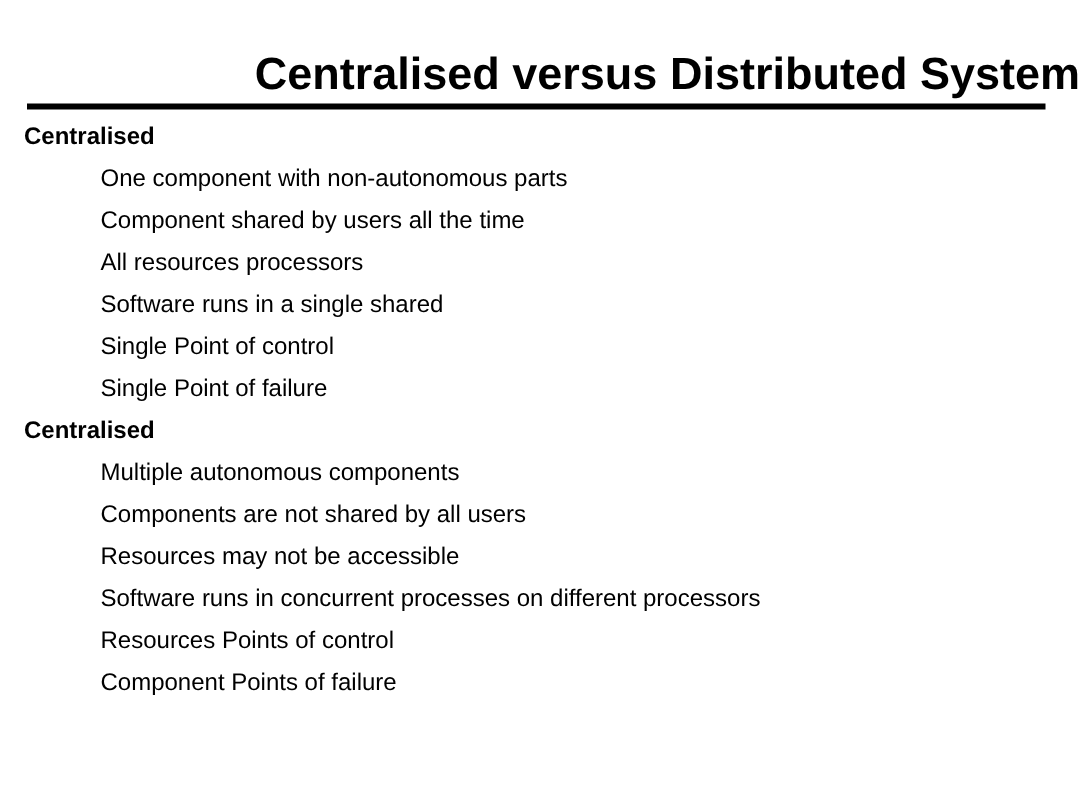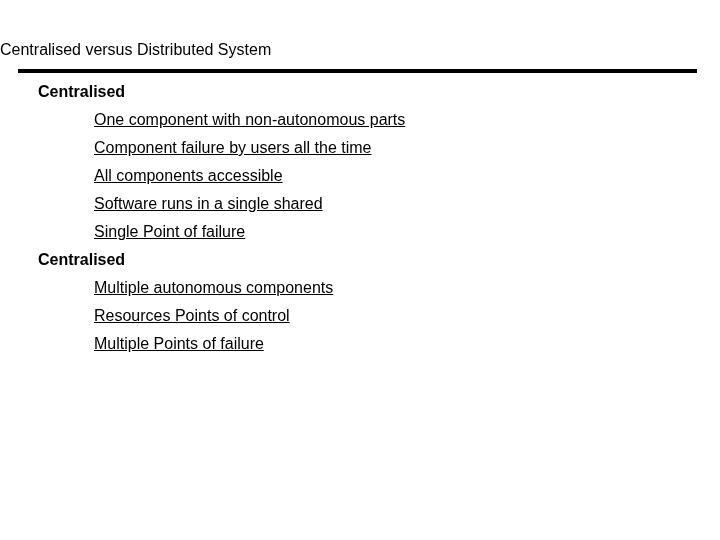--- a/index.html
+++ b/index.html
@@ -14,24 +14,24 @@
     background: #ffffff;
     overflow: hidden;
     font-family: "Liberation Sans", sans-serif;
     color: #000000;
   }
   .title {
     position: absolute;
     top: 35px;
     left: 0;
     width: 100%;
-    text-align: left;
-    font-size: 16px;
+    text-align: right;
+    font-size: 30px;
     line-height: 30px;
-    font-weight: normal;
+    font-weight: bold;
     white-space: nowrap;
   }
   .rule {
     position: absolute;
     top: 69px;
     left: 18px;
     width: 679px;
     height: 4px;
     background: #000000;
   }
@@ -41,46 +41,49 @@
     left: 0;
     right: 0;
   }
   .line {
     font-size: 16px;
     line-height: 28px;
     white-space: nowrap;
   }
   .heading {
     font-weight: bold;
-    padding-left: 38px;
+    padding-left: 16px;
   }
   .item {
-    padding-left: 94px;
-    text-decoration: underline;
+    padding-left: 67px;
   }
 </style>
 </head>
 <body>
 
 <div class="slide">
 
   <div class="title">Centralised versus Distributed System</div>
 
   <div class="rule"></div>
 
   <div class="content">
 
     <div class="line heading">Centralised</div>
 
     <div class="line item">One component with non-autonomous parts</div>
-    <div class="line item">Component failure by users all the time</div>
-    <div class="line item">All components accessible</div>
+    <div class="line item">Component shared by users all the time</div>
+    <div class="line item">All resources processors</div>
     <div class="line item">Software runs in a single shared</div>
+    <div class="line item">Single Point of control</div>
     <div class="line item">Single Point of failure</div>
 
     <div class="line heading">Centralised</div>
 
     <div class="line item">Multiple autonomous components</div>
+    <div class="line item">Components are not shared by all users</div>
+    <div class="line item">Resources may not be accessible</div>
+    <div class="line item">Software runs in concurrent processes on different processors</div>
     <div class="line item">Resources Points of control</div>
-    <div class="line item">Multiple Points of failure</div>
+    <div class="line item">Component Points of failure</div>
 
   </div>
 </div>
 
 </body></html>

